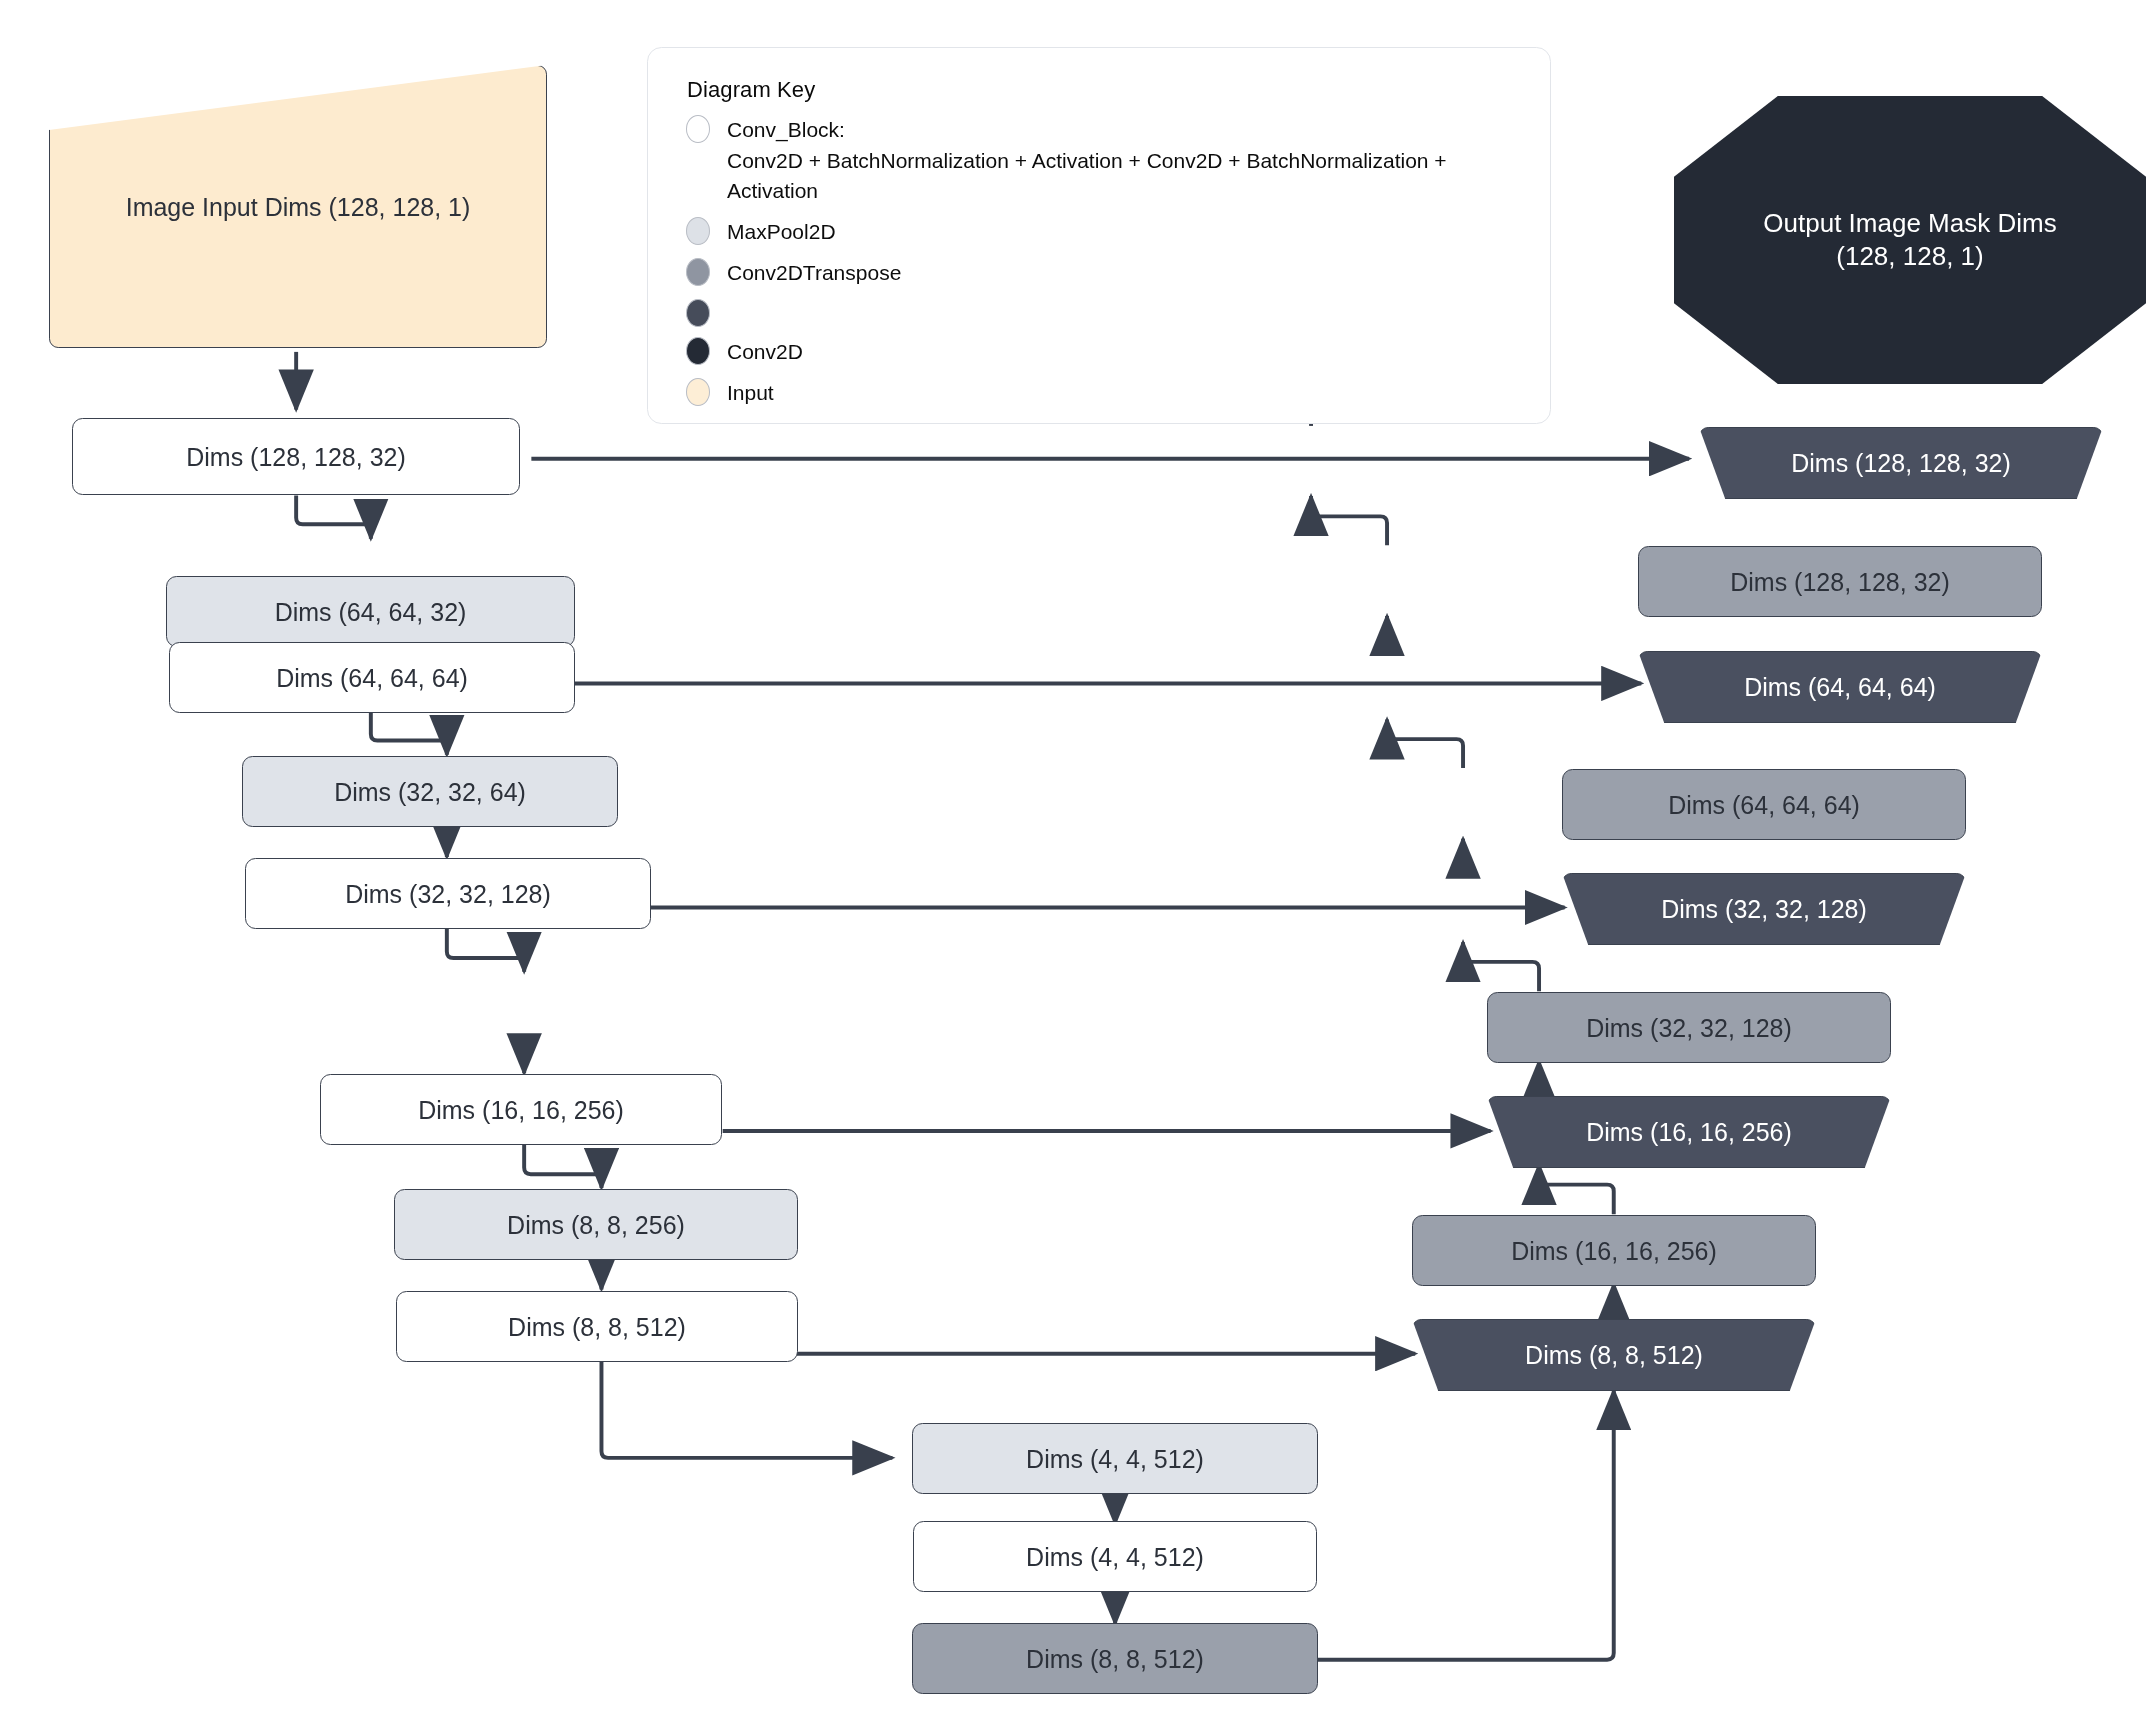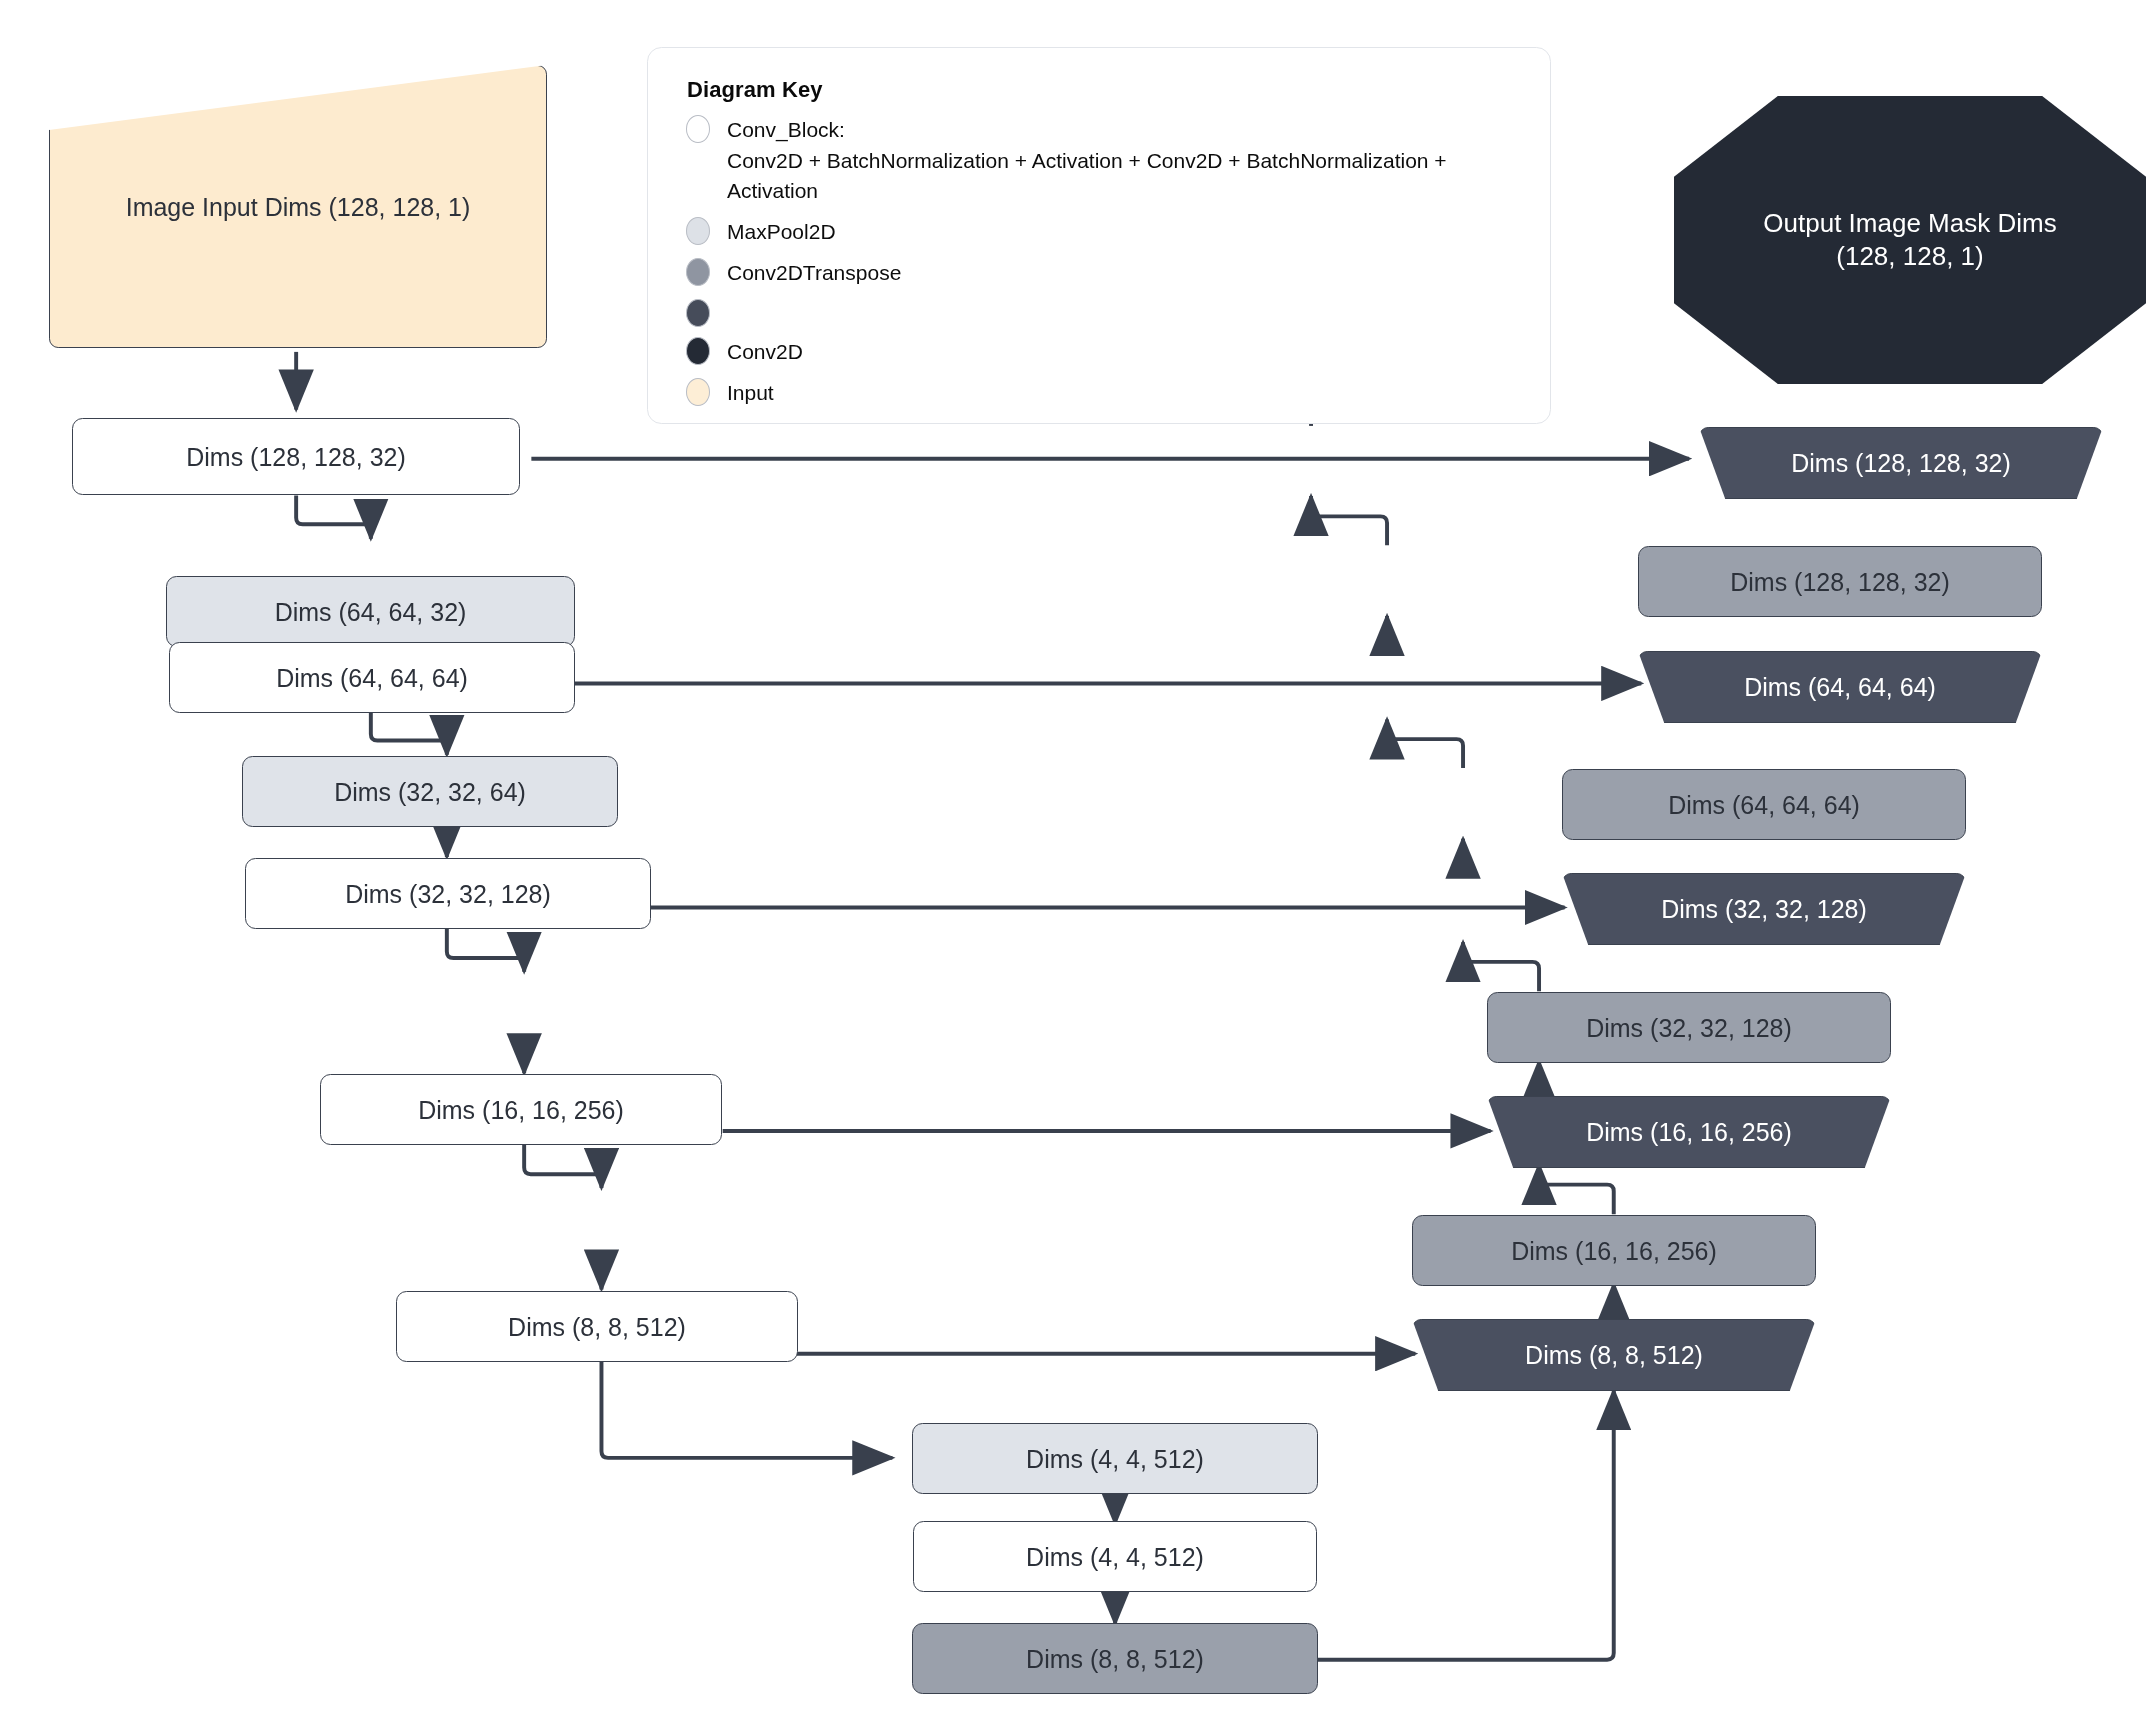--- a/index.html
+++ b/index.html
@@ -111,21 +111,21 @@
     background: #ffffff;
     border: 1.6px solid #e2e5ea;
     border-radius: 14.4px;
     padding: 0;
   }
   #legend .ltitle {
     position: absolute;
     left: 39px;
     top: 29px;
     font-size: 22px;
-    font-weight: bold;
+    font-weight: normal;
     color: #0a0a0a;
     letter-spacing: 0.1px;
   }
   #legend .lrows {
     position: absolute;
     left: 38px;
     top: 66px;
     right: 17px;
   }
   #legend .lrow {
@@ -277,20 +277,23 @@
 
   <div class="node n-conv" style="left:245px; top:858px; width:406px; height:71px;">
     <span class="lbl">Dims (32, 32, 128)</span>
   </div>
 
 
   <div class="node n-conv" style="left:320px; top:1074px; width:402px; height:71px;">
     <span class="lbl">Dims (16, 16, 256)</span>
   </div>
 
+  <div class="node n-pool" style="left:394px; top:1189px; width:404px; height:71px;">
+    <span class="lbl">Dims (8, 8, 256)</span>
+  </div>
 
   <div class="node n-conv" style="left:396px; top:1291px; width:402px; height:71px;">
     <span class="lbl">Dims (8, 8, 512)</span>
   </div>
 
   <div class="node n-pool" style="left:912px; top:1423px; width:406px; height:71px;">
     <span class="lbl">Dims (4, 4, 512)</span>
   </div>
 
   <div class="node n-conv" style="left:913px; top:1521px; width:404px; height:71px;">

